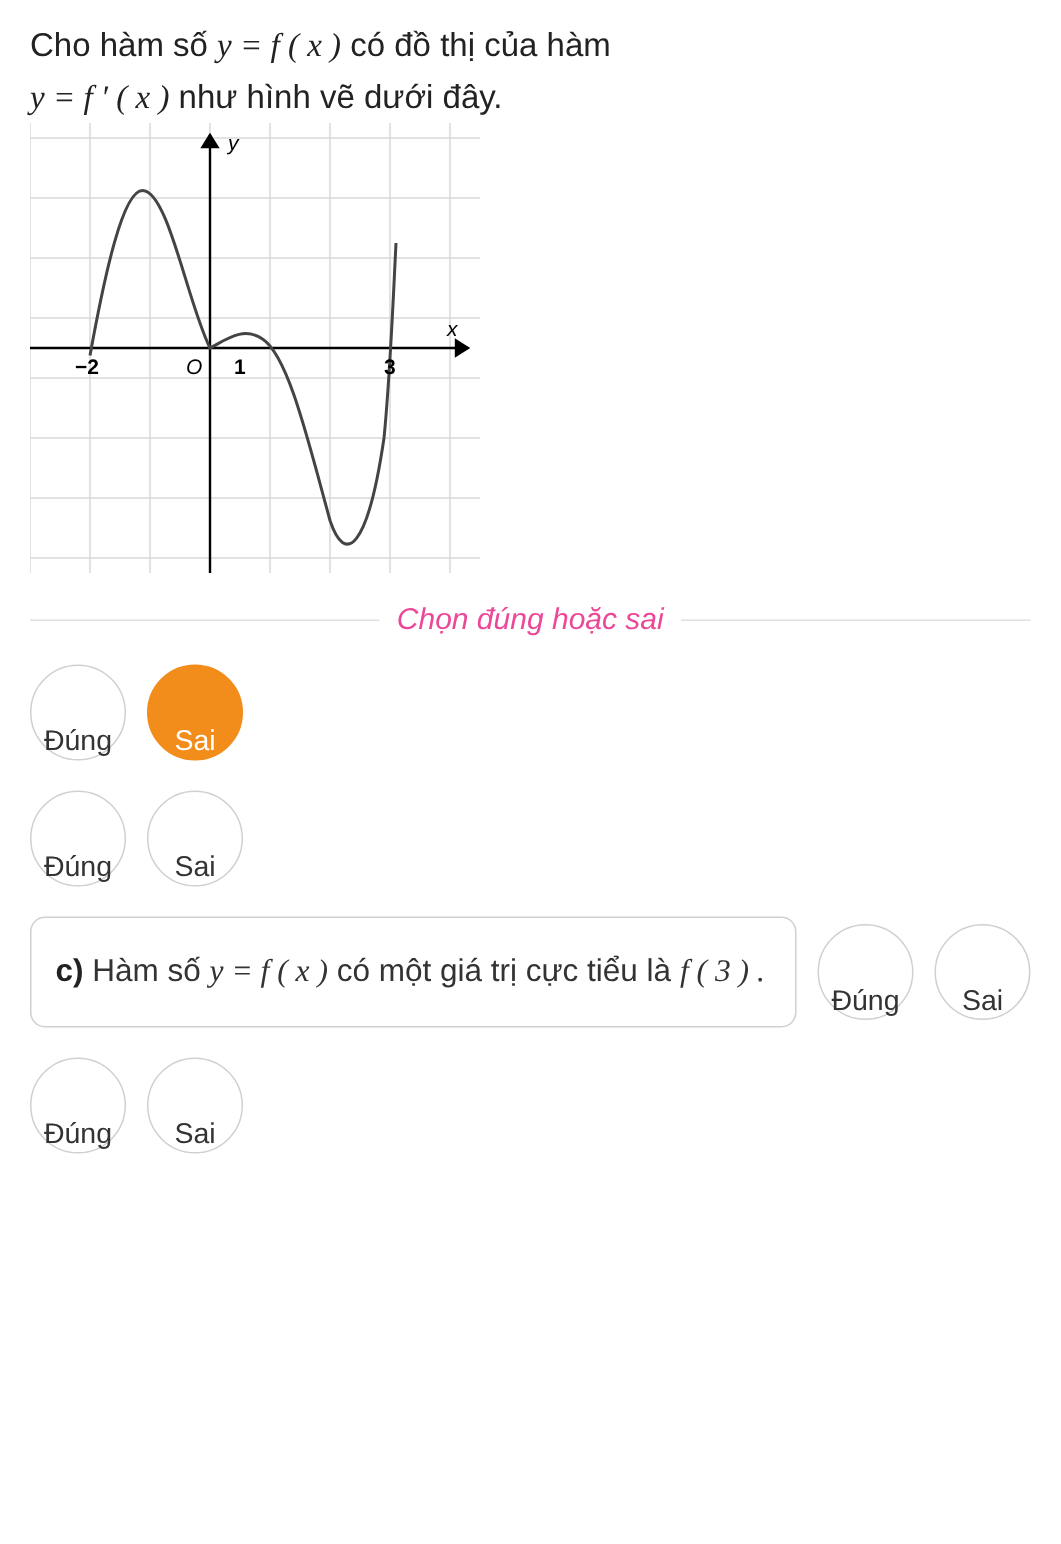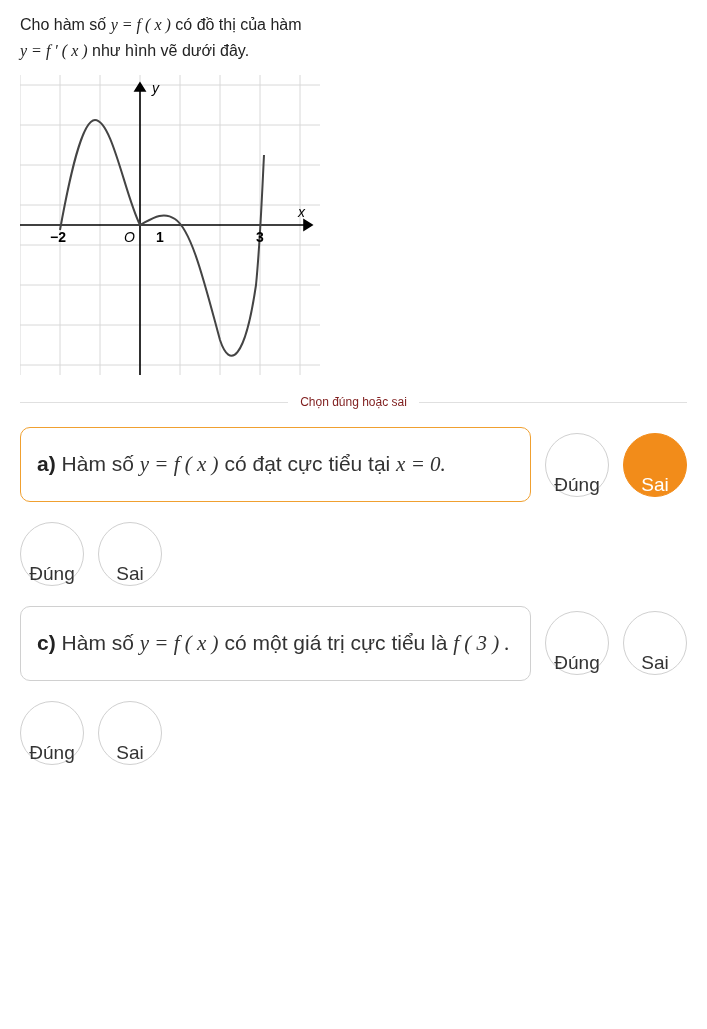--- a/index.html
+++ b/index.html
@@ -1,23 +1,23 @@
 <!DOCTYPE html>
 <html><head>
 <meta charset="utf-8">
 <style>
 * { box-sizing: border-box; margin: 0; padding: 0; }
 body { font-family: Arial, sans-serif; background: #fff; width: 707px; padding: 12px 20px; color: #333; }
-.question-text { font-size: 16px; line-height: 1.6; color: #222; margin-bottom: 12px; }
+.question-text { font-size: 22px; line-height: 1.6; color: #222; }
 .math { font-family: 'Times New Roman', serif; font-style: italic; }
 .graph-container { width: 300px; height: 300px; margin-bottom: 20px; }
 .graph-container svg { width: 100%; height: 100%; }
 .divider-row { display: flex; align-items: center; margin: 18px 0; }
 .divider-line { flex: 1; height: 1px; background: #e0e0e0; }
-.divider-text { color: #7f1d1d; font-size: 12px; padding: 0 12px; }
+.divider-text { color: #ec4899; font-size: 20px; padding: 0 12px; font-style: italic; }
 .statement-row { display: flex; align-items: center; gap: 14px; margin-bottom: 20px; }
 .statement-box { flex: 1; border: 1px solid #d0d0d0; border-radius: 10px; padding: 18px 16px; font-size: 21px; line-height: 1.7; color: #333; }
 .statement-box.selected { border: 1px solid #f0a030; }
 .statement-box b { font-weight: bold; color: #222; }
 .btn { width: 64px; height: 64px; border-radius: 50%; border: 1px solid #d0d0d0; display: flex; align-items: flex-end; justify-content: center; font-size: 19px; color: #333; cursor: pointer; background: #fff; flex-shrink: 0; }
 .btn.active { background: #f28c1a; border-color: #f28c1a; color: #fff; }
 </style>
 </head>
 <body>
 
@@ -69,27 +69,20 @@
   </svg>
 </div>
 
 <div class="divider-row">
   <div class="divider-line"></div>
   <div class="divider-text">Chọn đúng hoặc sai</div>
   <div class="divider-line"></div>
 </div>
 
 <div class="statement-row">
-  <div class="statement-box selected">
-    <b>a)</b>
-    <span> Hàm số </span>
-    <span class="math">y = f ( x )</span>
-    <span>  có đạt cực tiểu tại </span>
-    <span class="math">x = 0.</span>
-  </div>
   <div class="btn">
       <span>Đúng</span>
     </div>
   <div class="btn active">
       <span>Sai</span>
     </div>
 </div>
 
 <div class="statement-row">
   <div class="btn">

